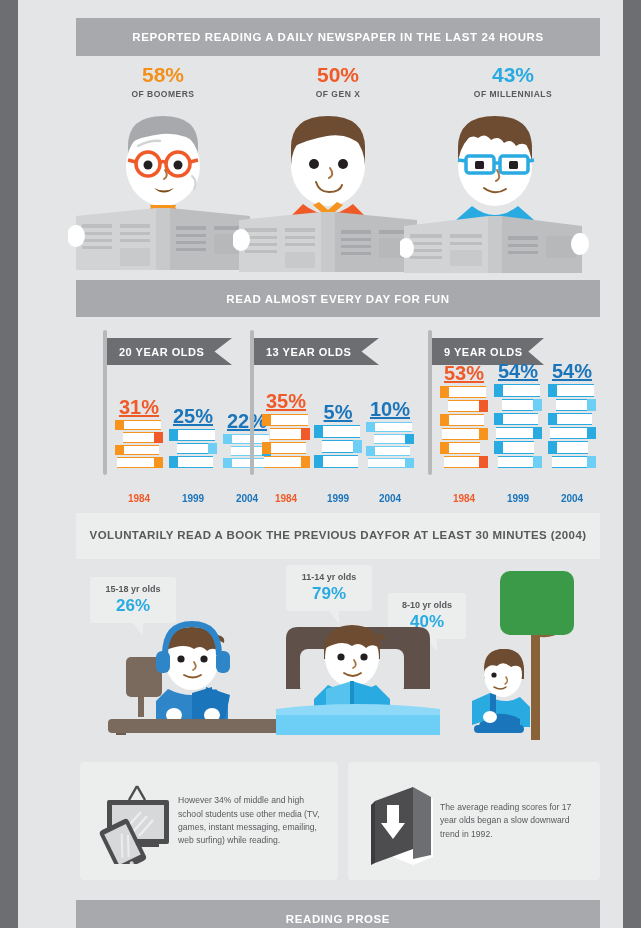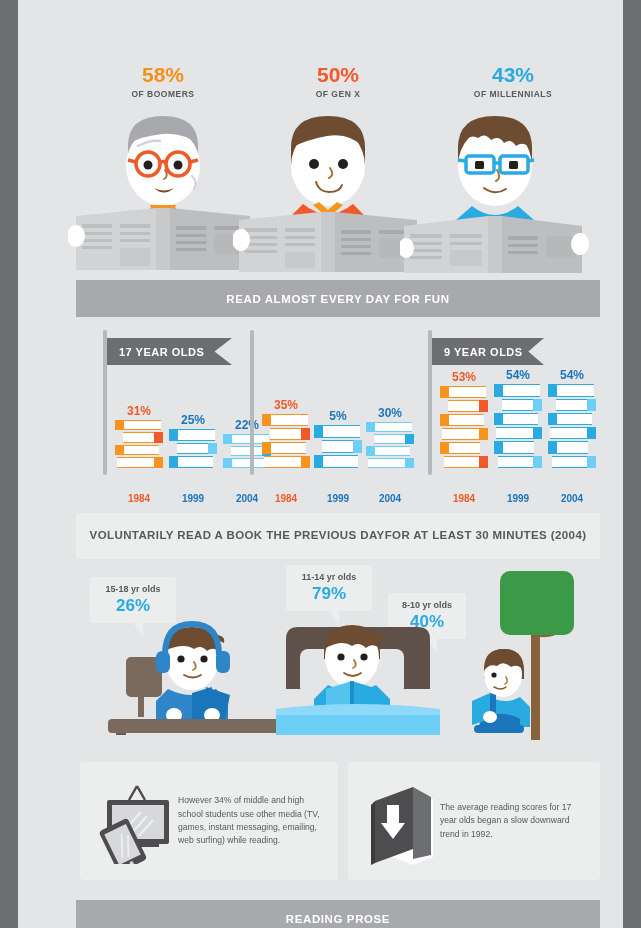--- a/index.html
+++ b/index.html
@@ -59,21 +59,21 @@
     clip-path: polygon(0 0, 100% 0, 86% 50%, 100% 100%, 0 100%);
   }
 
   
   .stack-col { position: absolute; bottom: 0; width: 48px; }
   .stack { position: relative; width: 48px; }
   .bk { position: relative; width: 100%; margin-bottom: 2px; }
   .bk .spine { position: absolute; top: 0; bottom: 0; width: 9px; }
   .bk .pages { position: absolute; top: 0; bottom: 0; background: #fff; }
   .stk-pct { position: absolute; bottom: 100%; width: 100%; text-align: center;
-             font-size: 12px; font-weight: bold; margin-bottom: 3px; line-height: 1; }
+             font-size: 20px; font-weight: bold; margin-bottom: 3px; line-height: 1; text-decoration: underline; }
   .stk-year { position: absolute; top: 100%; width: 100%; text-align: center;
               font-size: 10px; font-weight: bold; margin-top: 4px; line-height: 1; }
 
   
   .bubble {
     position: absolute; background: #eceded; border-radius: 3px;
     padding: 7px 10px 8px; text-align: center;
   }
   .bubble .who { font-size: 9px; color: #58595b; font-weight: bold; line-height: 1.2; }
   .bubble .num { font-size: 17px; font-weight: bold; color: #29abe2; line-height: 1.15; margin-top: 1px; }
@@ -93,20 +93,21 @@
   #card-scores { left: 330px; width: 252px; }
   .card .txt { font-size: 8.6px; color: #58595b; line-height: 1.55; }
   .card .txt p + p { margin-top: 16px; }
   .card .ico { flex: 0 0 auto; display: flex; align-items: center; justify-content: center; }
 </style>
 </head>
 <body>
 
 <div class="page">
 
+  <div class="bar" id="bar-news">REPORTED READING A DAILY NEWSPAPER IN THE LAST 24 HOURS</div>
 
   <div class="gen-row">
     <div class="gen" style="left:20px;">
       <div class="pct" style="color:#f39019;">58%</div>
       <div class="lbl">OF BOOMERS</div>
     </div>
     <div class="gen" style="left:195px;">
       <div class="pct" style="color:#f05a28;">50%</div>
       <div class="lbl">OF GEN X</div>
     </div>
@@ -247,21 +248,21 @@
         <ellipse cx="180" cy="136" rx="9" ry="11" fill="#ffffff"></ellipse>
       </svg>
     </div>
   </div>
 
   <div class="bar" id="bar-fun">READ ALMOST EVERY DAY FOR FUN</div>
 
   <div id="fun-chart" style="position:absolute; top:330px; left:0; width:605px; height:175px;">
       <div class="flag-group" style="left: 85px; top: 0px; width: 180px; height: 160px;">
         <div class="flagpole"></div>
-        <div class="flag" style="width: 125px;">17 YEAR OLDS</div>
+        <div class="flag" style="width: 125px;">20 YEAR OLDS</div>
         <div class="stack-col" style="left: 12px; top: 89.95px;">
           <div class="stk-pct" style="color: rgb(240, 90, 40);">31%</div>
           <div class="stack">
             <div class="bk" style="height: 10.5125px;">
               <div class="pages" style="left: 9px; width: 37px; border-top: 1px solid rgb(247, 148, 30); border-bottom: 1px solid rgb(247, 148, 30);"></div>
               <div class="spine" style="background: rgb(247, 148, 30); left: 0px;"></div>
             </div>
             <div class="bk" style="height: 10.5125px;">
               <div class="pages" style="left: 8px; width: 31px; border-top: 1px solid rgb(247, 148, 30); border-bottom: 1px solid rgb(247, 148, 30);"></div>
               <div class="spine" style="background: rgb(240, 90, 40); left: 39px;"></div>
@@ -309,20 +310,21 @@
             <div class="bk" style="height: 10.0333px;">
               <div class="pages" style="left: 9px; width: 35px; border-top: 1px solid rgb(109, 207, 246); border-bottom: 1px solid rgb(109, 207, 246);"></div>
               <div class="spine" style="background: rgb(109, 207, 246); left: 0px;"></div>
             </div>
           </div>
           <div class="stk-year" style="color: rgb(27, 117, 187);">2004</div>
         </div>
       </div>
       <div class="flag-group" style="left: 232px; top: 0px; width: 180px; height: 160px;">
         <div class="flagpole"></div>
+        <div class="flag" style="width: 125px;">13 YEAR OLDS</div>
         <div class="stack-col" style="left: 12px; top: 83.75px;">
           <div class="stk-pct" style="color: rgb(240, 90, 40);">35%</div>
           <div class="stack">
             <div class="bk" style="height: 12.0625px;">
               <div class="pages" style="left: 9px; width: 37px; border-top: 1px solid rgb(247, 148, 30); border-bottom: 1px solid rgb(247, 148, 30);"></div>
               <div class="spine" style="background: rgb(247, 148, 30); left: 0px;"></div>
             </div>
             <div class="bk" style="height: 12.0625px;">
               <div class="pages" style="left: 8px; width: 31px; border-top: 1px solid rgb(247, 148, 30); border-bottom: 1px solid rgb(247, 148, 30);"></div>
               <div class="spine" style="background: rgb(240, 90, 40); left: 39px;"></div>
@@ -350,21 +352,21 @@
               <div class="spine" style="background: rgb(109, 207, 246); left: 39px;"></div>
             </div>
             <div class="bk" style="height: 13.1333px;">
               <div class="pages" style="left: 9px; width: 35px; border-top: 1px solid rgb(41, 171, 226); border-bottom: 1px solid rgb(41, 171, 226);"></div>
               <div class="spine" style="background: rgb(41, 171, 226); left: 0px;"></div>
             </div>
           </div>
           <div class="stk-year" style="color: rgb(27, 117, 187);">1999</div>
         </div>
         <div class="stack-col" style="left: 116px; top: 91.5px;">
-          <div class="stk-pct" style="color: rgb(27, 117, 187);">30%</div>
+          <div class="stk-pct" style="color: rgb(27, 117, 187);">10%</div>
           <div class="stack">
             <div class="bk" style="height: 10.125px;">
               <div class="pages" style="left: 9px; width: 37px; border-top: 1px solid rgb(109, 207, 246); border-bottom: 1px solid rgb(109, 207, 246);"></div>
               <div class="spine" style="background: rgb(109, 207, 246); left: 0px;"></div>
             </div>
             <div class="bk" style="height: 10.125px;">
               <div class="pages" style="left: 8px; width: 31px; border-top: 1px solid rgb(109, 207, 246); border-bottom: 1px solid rgb(109, 207, 246);"></div>
               <div class="spine" style="background: rgb(41, 171, 226); left: 39px;"></div>
             </div>
             <div class="bk" style="height: 10.125px;">

